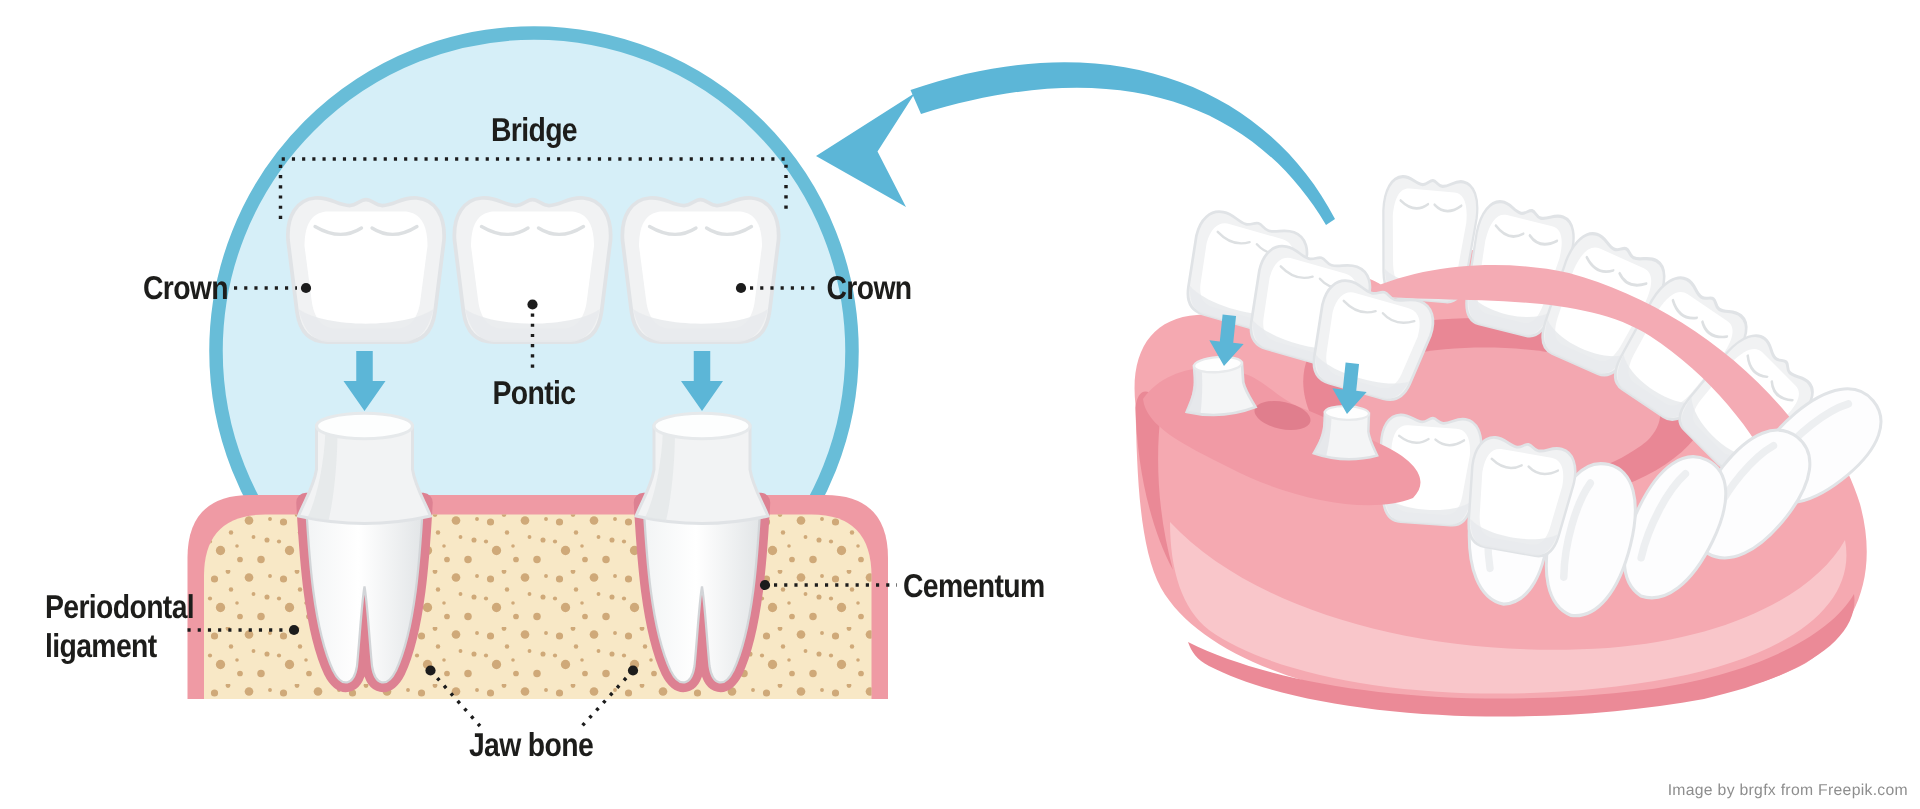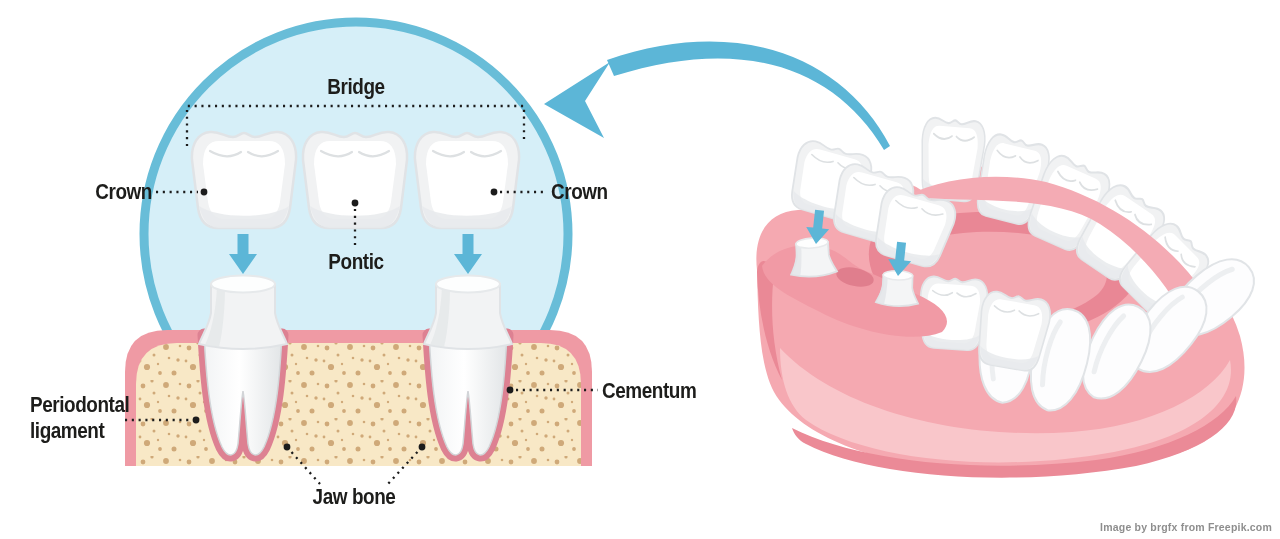--- a/index.html
+++ b/index.html
@@ -10,21 +10,21 @@
   .stage svg{position:absolute;left:0;top:0;}
   .lbl{
     position:absolute;font-weight:700;color:#1d1d1b;font-size:22px;
     letter-spacing:-0.5px;line-height:1.2;white-space:pre-line;
     transform:scaleX(0.86);
   }
   .lbl.center{text-align:center;transform-origin:center;}
   .lbl.right{text-align:right;transform-origin:right center;}
   .lbl.left{text-align:left;transform-origin:left center;}
   .attribution{
-    position:absolute;right:8px;top:521px;font-size:10.5px;font-weight:700;
+    position:absolute;right:8px;top:521px;font-size:10.5px;font-weight:400;
     color:#8e8e8e;letter-spacing:0.2px;transform:none;
   }
 </style>
 </head>
 <body>
 
 <div class="stage">
 
 <svg width="1280" height="539" viewBox="0 0 1280 539">
   <defs>

